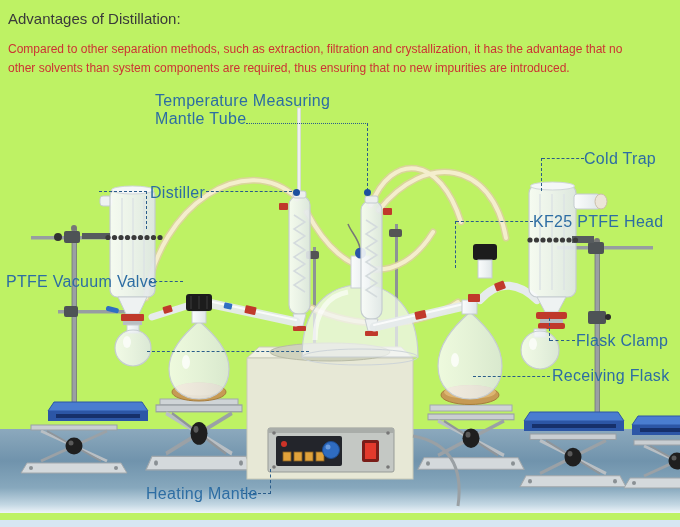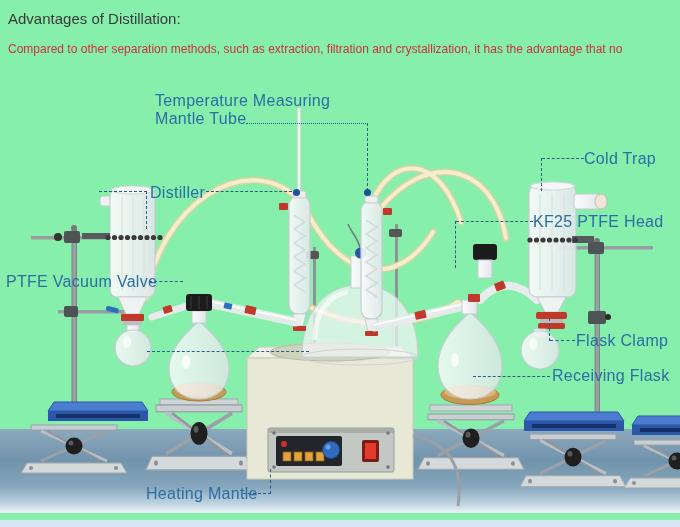--- a/index.html
+++ b/index.html
@@ -1,35 +1,36 @@
 <!DOCTYPE html>
 <html><head>
 <meta charset="utf-8">
 <style>
   html,body{margin:0;padding:0;background:#ffffff;}
-  .stage{position:relative;width:680px;height:527px;overflow:hidden;background:#86efac;
+  .stage{position:relative;width:680px;height:527px;overflow:hidden;background:#bef264;
          font-family:"Liberation Sans",sans-serif;}
   .title{position:absolute;left:8px;top:10px;font-size:15px;color:#3a3a3a;white-space:nowrap;}
   .desc{position:absolute;left:8px;top:40px;font-size:12px;color:#cc3333;line-height:19px;white-space:nowrap;}
   .photo{position:absolute;left:0;top:0;width:680px;height:527px;border-radius:31px;}
   .photo svg{position:absolute;left:0;top:0;}
   .lbl{position:absolute;font-size:16px;letter-spacing:.3px;color:#2d6da3;line-height:18px;white-space:nowrap;}
   .lh{position:absolute;height:0;border-top:1.5px dashed #2a5c8a;}
   .lh.dot{border-top-style:dotted;}
   .lv{position:absolute;width:0;border-left:1.5px dashed #2a5c8a;}
   .ldot{position:absolute;width:7px;height:7px;border-radius:50%;background:#1d4f9e;}
 </style>
 </head>
 <body>
 
 <div class="stage">
 
   <div class="title">Advantages of Distillation:</div>
   <div class="desc">
     <div>Compared to other separation methods, such as extraction, filtration and crystallization, it has the advantage that no</div>
+    <div>other solvents than system components are required, thus ensuring that no new impurities are introduced.</div>
   </div>
 
   <div class="photo">
 
     <svg width="680" height="527" viewBox="0 0 680 527">
       <defs>
         <linearGradient id="bandGrad" x1="0" y1="0" x2="0" y2="1">
           <stop offset="0" stop-color="#8ca9bd"></stop>
           <stop offset="0.38" stop-color="#7093ac"></stop>
           <stop offset="0.7" stop-color="#87a8bd"></stop>

